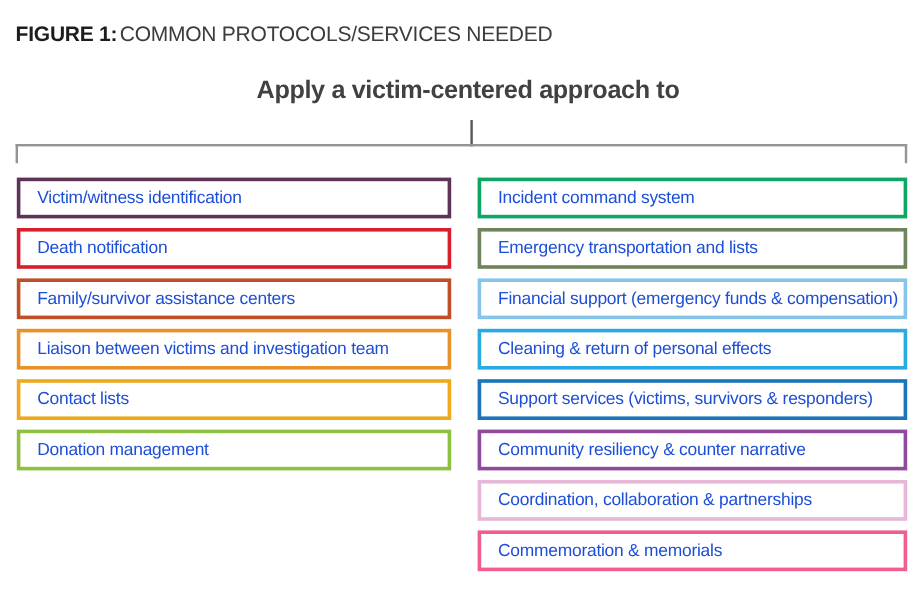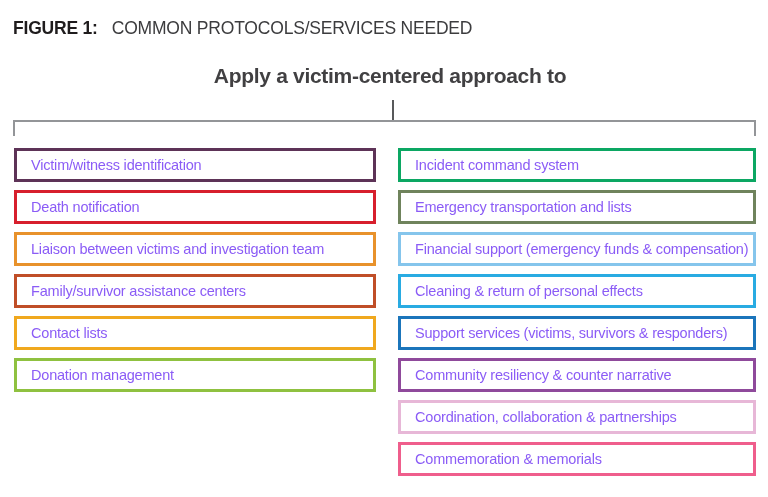--- a/index.html
+++ b/index.html
@@ -20,21 +20,21 @@
     left: 13px;
     top: 18px;
     font-size: 17.5px;
     letter-spacing: -0.2px;
     color: #3c3c3e;
     white-space: nowrap;
   }
   .figure-header .fig-label {
     font-weight: bold;
     color: #1f1c1d;
-    margin-right: 14px;
+    margin-right: 2px;
   }
   .diagram-heading {
     position: absolute;
     left: 0;
     top: 64px;
     width: 780px;
     text-align: center;
     font-size: 21px;
     font-weight: bold;
     letter-spacing: -0.3px;
@@ -77,21 +77,21 @@
     border: 3px solid #000;
     background: #ffffff;
     display: flex;
     align-items: center;
     padding-left: 14px;
     overflow: hidden;
   }
   .box-label {
     font-size: 14.5px;
     letter-spacing: -0.2px;
-    color: #8b5cf6;
+    color: #1d4ed8;
     white-space: nowrap;
   }
 </style>
 </head>
 <body>
 
 <div class="page">
 
   <div class="figure-header">
     <span class="fig-label">FIGURE 1:</span><span>COMMON PROTOCOLS/SERVICES NEEDED</span>
@@ -104,25 +104,25 @@
   <div class="bracket-tick left" style="background-color: rgb(147, 149, 152);"></div>
   <div class="bracket-tick right" style="background-color: rgb(147, 149, 152);"></div>
 
   <div class="column left">
     <div class="box" style="border-color: rgb(93, 51, 87);">
       <span class="box-label">Victim/witness identification</span>
     </div>
     <div class="box" style="border-color: rgb(215, 31, 45);">
       <span class="box-label">Death notification</span>
     </div>
+    <div class="box" style="border-color: rgb(192, 78, 39);">
+      <span class="box-label">Family/survivor assistance centers</span>
+    </div>
     <div class="box" style="border-color: rgb(232, 146, 43);">
       <span class="box-label">Liaison between victims and investigation team</span>
-    </div>
-    <div class="box" style="border-color: rgb(192, 78, 39);">
-      <span class="box-label">Family/survivor assistance centers</span>
     </div>
     <div class="box" style="border-color: rgb(240, 168, 30); text-align: right;">
       <span class="box-label">Contact lists</span>
     </div>
     <div class="box" style="border-color: rgb(143, 193, 64);">
       <span class="box-label">Donation management</span>
     </div>
   </div>
 
   <div class="column right">

